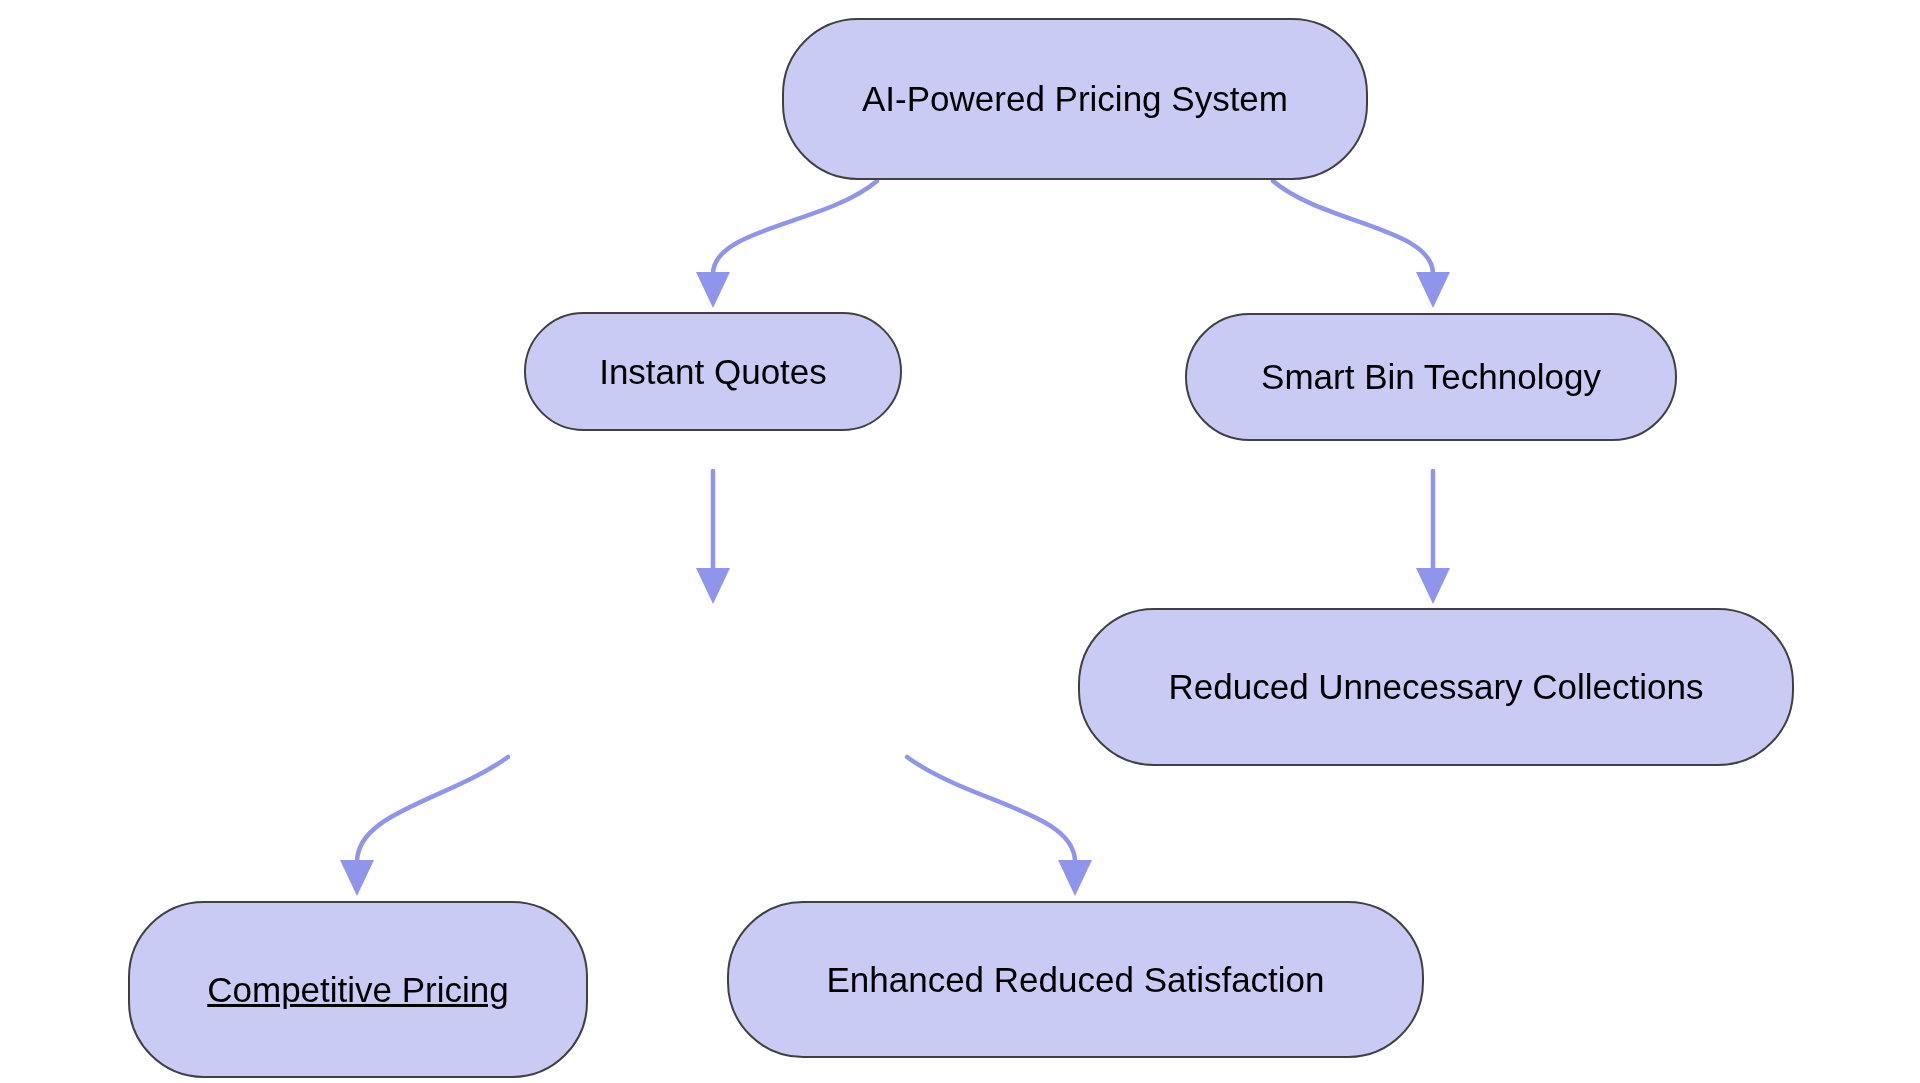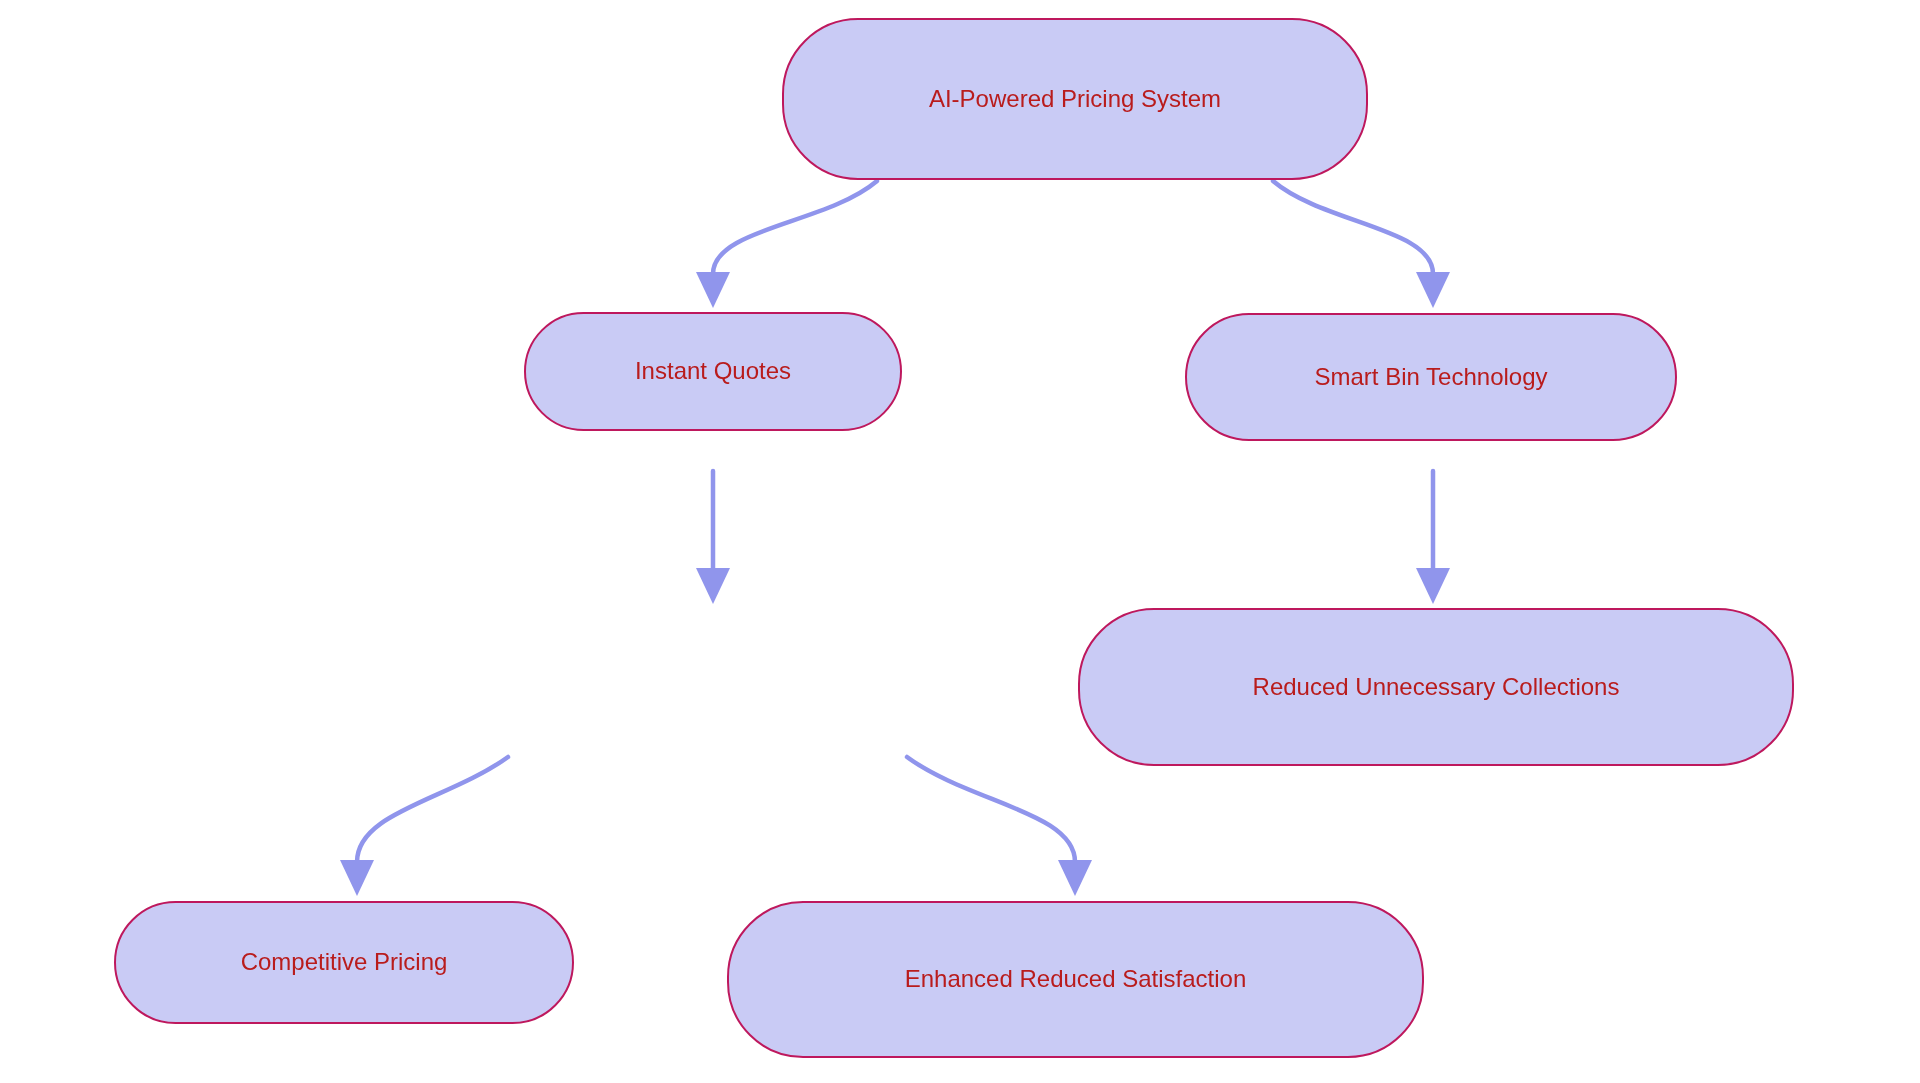--- a/index.html
+++ b/index.html
@@ -33,35 +33,35 @@
     fill: #9095ec;
     stroke: none;
   }
   .node {
     position: absolute;
     box-sizing: border-box;
     display: flex;
     align-items: center;
     justify-content: center;
     background: #c9cbf5;
-    border: 2px solid #be185d;
+    border: 2px solid #404040;
     border-radius: 76px;
-    color: #b91c1c;
-    font-size: 24px;
+    color: #000000;
+    font-size: 35px;
     font-weight: 400;
     text-align: center;
     line-height: 1.2;
     white-space: nowrap;
   }
   .node-root        { left: 782px;  top: 18px;  width: 586px; height: 162px; }
   .node-instant     { left: 524px;  top: 312px; width: 378px; height: 119px; }
   .node-smartbin    { left: 1185px; top: 313px; width: 492px; height: 128px; }
   .node-informed    { left: 492px;  top: 608px; width: 448px; height: 158px; }
   .node-reduced     { left: 1078px; top: 608px; width: 716px; height: 158px; }
-  .node-competitive { left: 114px;  top: 901px; width: 460px; height: 123px; }
+  .node-competitive { left: 128px;  top: 901px; width: 460px; height: 177px; text-decoration: underline; }
   .node-enhanced    { left: 727px;  top: 901px; width: 697px; height: 157px; }
 </style>
 </head>
 <body>
 
 <div class="canvas">
 
   <svg class="edges-layer" viewBox="0 0 1920 1083" xmlns="http://www.w3.org/2000/svg">
 
     <path class="edge-path" d="M 877 181 C 826 224 713 228 713 274"></path>

